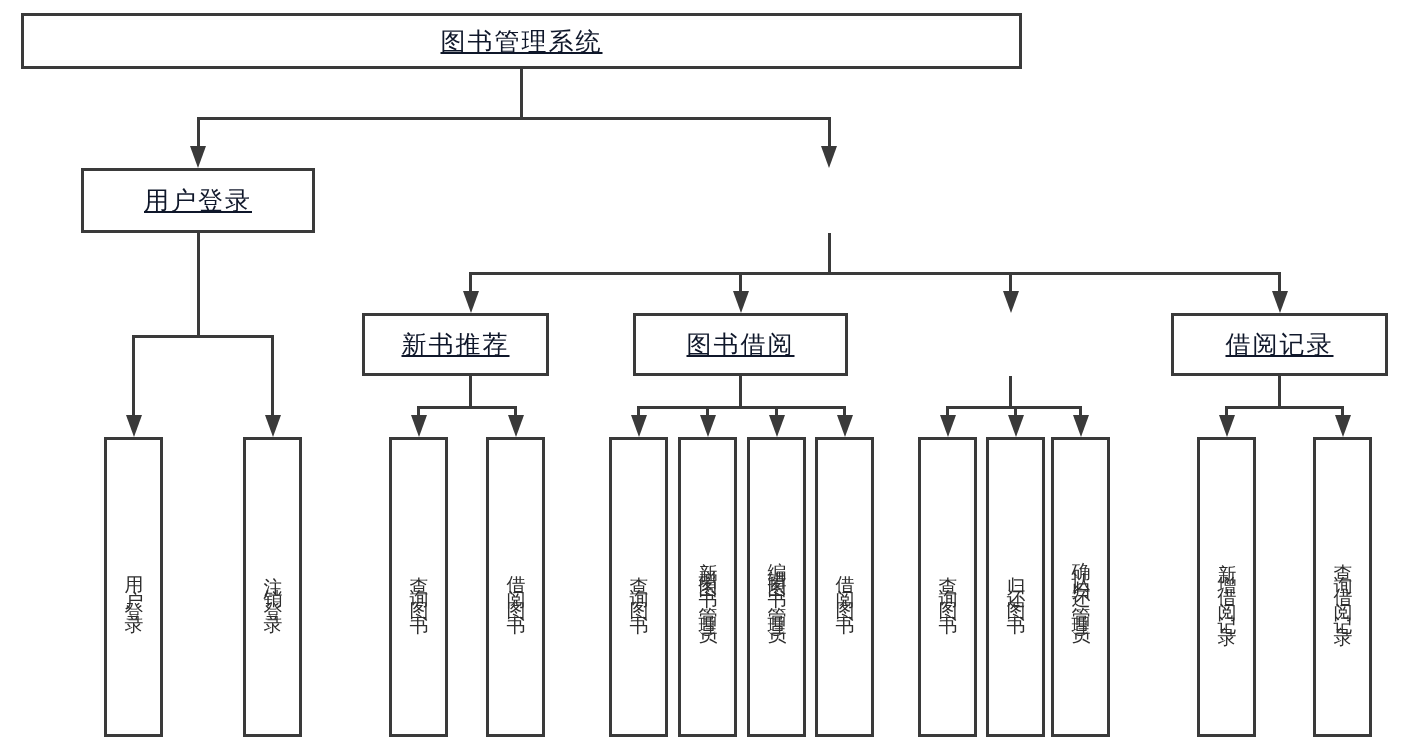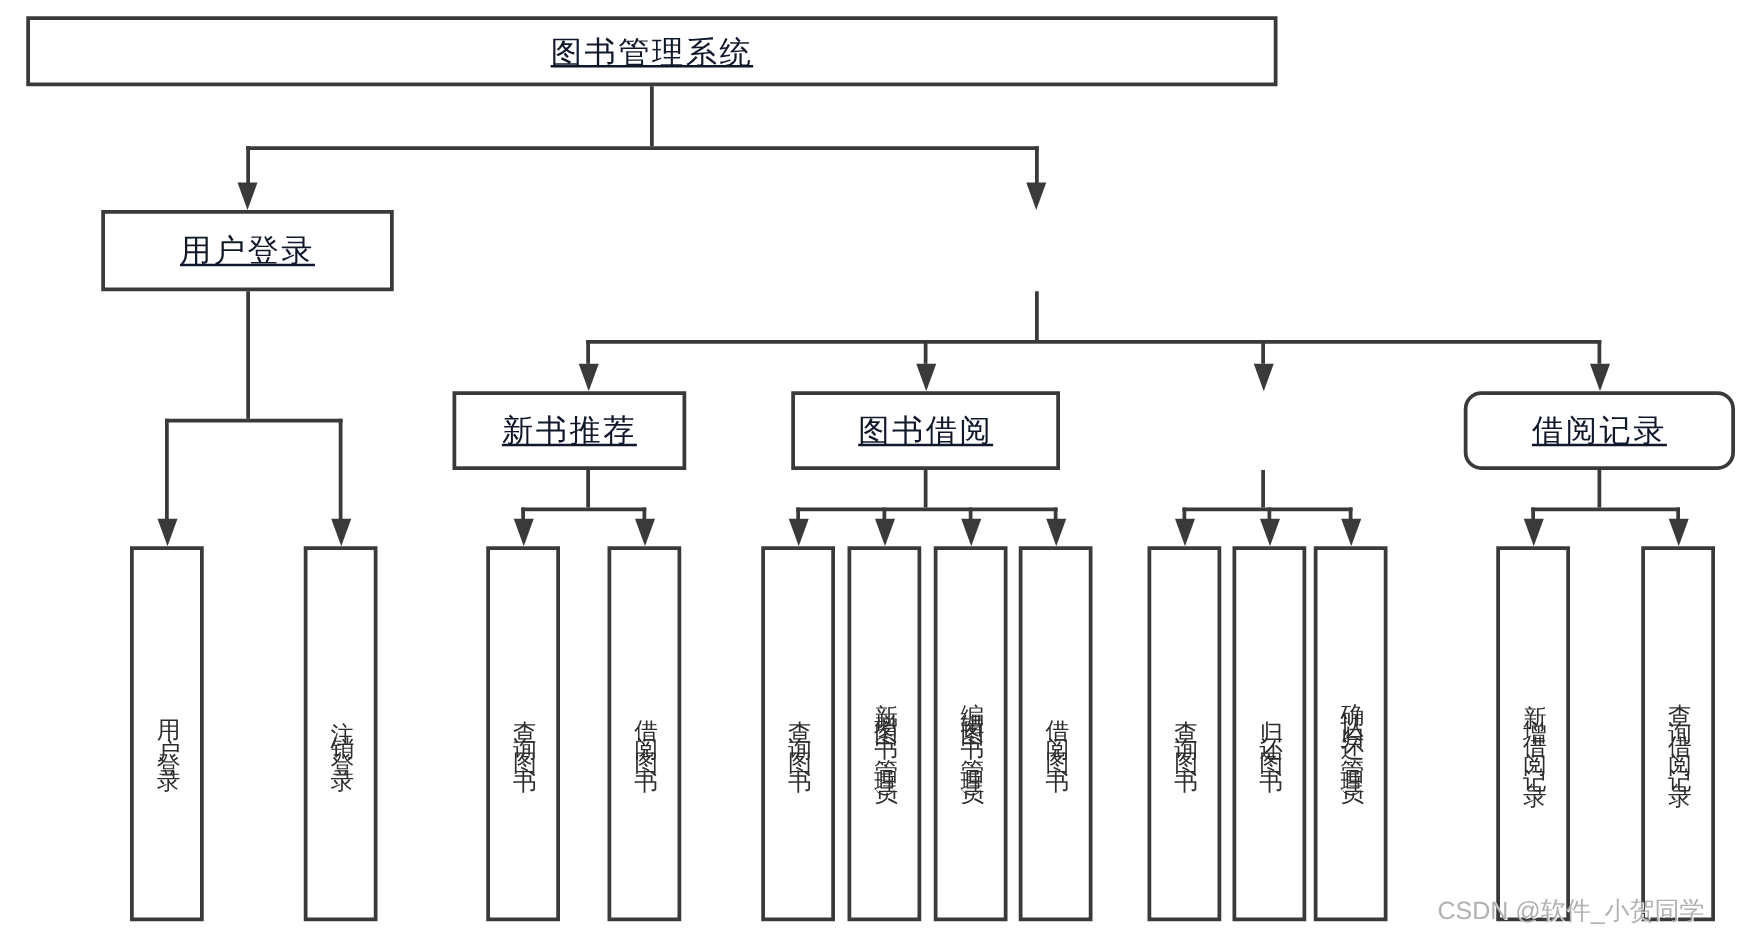--- a/index.html
+++ b/index.html
@@ -104,21 +104,21 @@
   <div class="arrow" style="left:1002.5px; top:291px;"></div>
   <div class="line v" style="left:1278px; top:272px; height:19px;"></div>
   <div class="arrow" style="left:1271.5px; top:291px;"></div>
 
   <div class="box" style="left:362px; top:313px; width:187px; height:63px;">
     <span class="h-label">新书推荐</span>
   </div>
   <div class="box" style="left:633px; top:313px; width:215px; height:63px;">
     <span class="h-label">图书借阅</span>
   </div>
-  <div class="box" style="left:1171px; top:313px; width:217px; height:63px;border-radius:14px;">
+  <div class="box" style="left:1171px; top:313px; width:217px; height:63px;">
     <span class="h-label">借阅记录</span>
   </div>
 
   <div class="line v" style="left:469px; top:376px; height:30px;"></div>
   <div class="line h" style="left:417px; top:406px; width:100px;"></div>
   <div class="line v" style="left:417px; top:406px; height:10px;"></div>
   <div class="arrow" style="left:410.5px; top:415px;"></div>
   <div class="line v" style="left:514px; top:406px; height:10px;"></div>
   <div class="arrow" style="left:507.5px; top:415px;"></div>
 
@@ -186,15 +186,14 @@
     <span class="v-label long">确认归还（管理员）</span>
   </div>
 
   <div class="box" style="left:1197px; top:437px; width:59px; height:300px;">
     <span class="v-label">新增借阅记录</span>
   </div>
   <div class="box" style="left:1313px; top:437px; width:59px; height:300px;">
     <span class="v-label">查询借阅记录</span>
   </div>
 
-  <div class="watermark">CSDN @软件_小贺同学</div>
 
 </div>
 
 </body></html>

